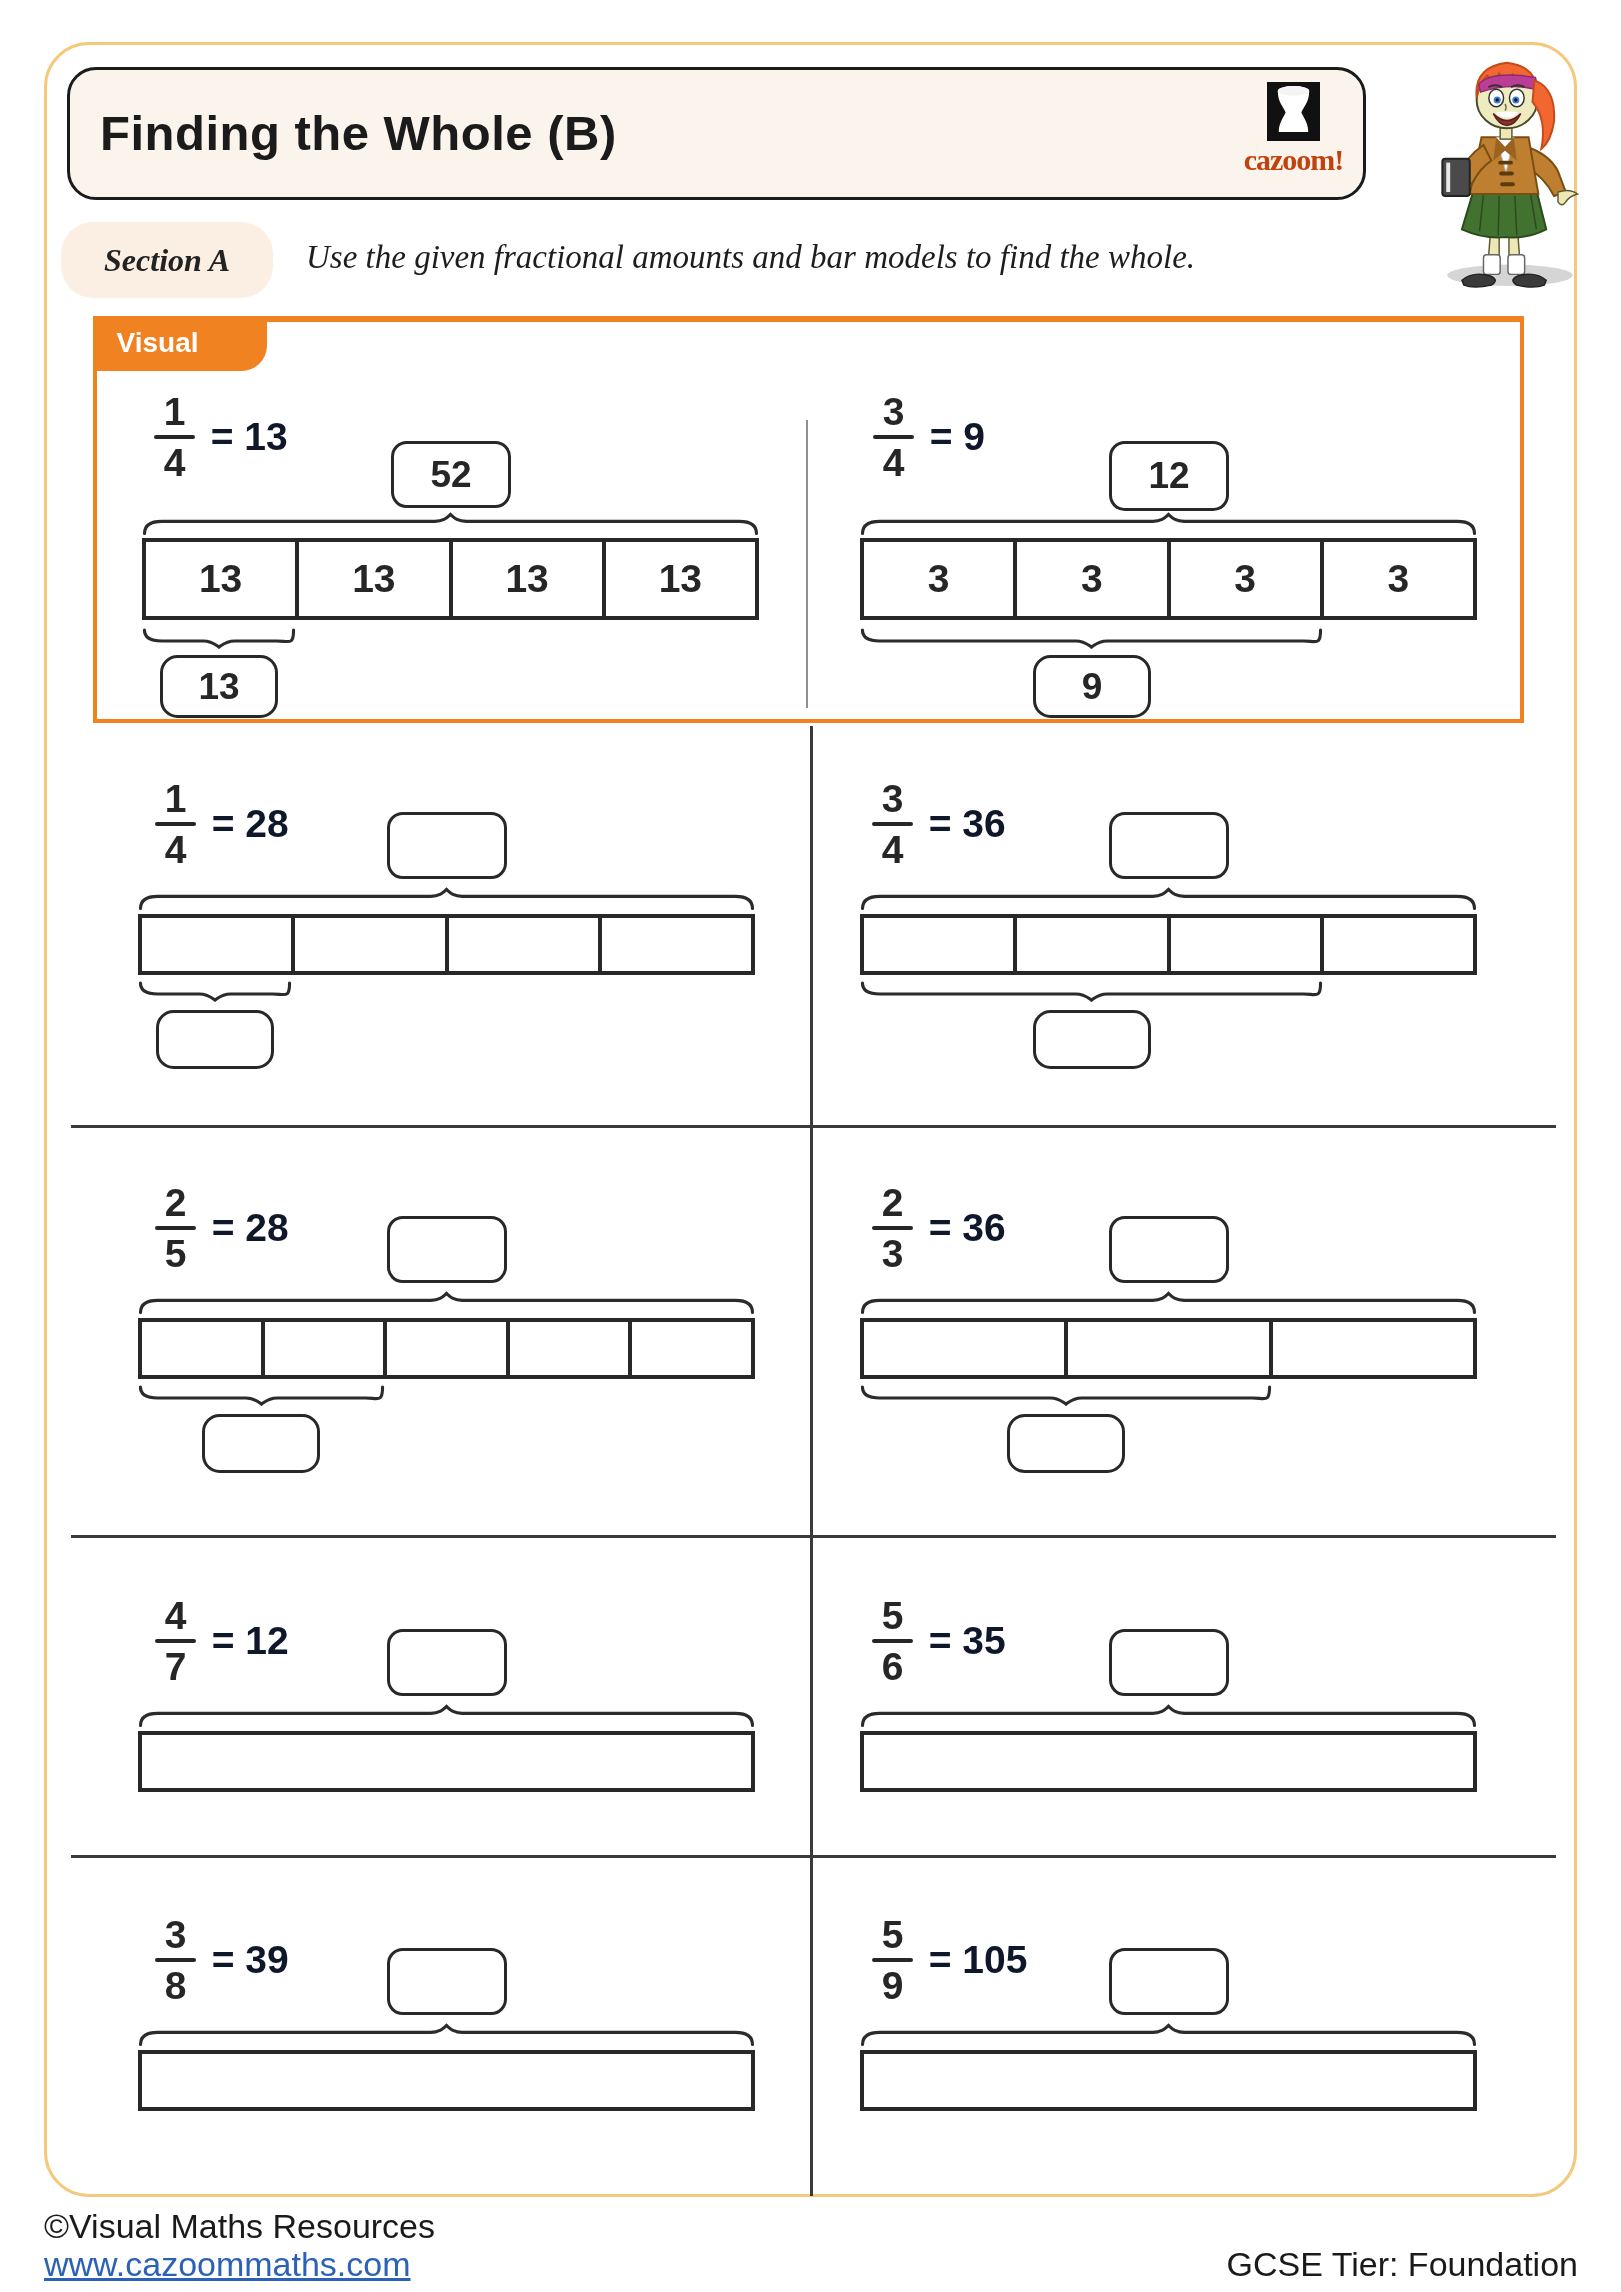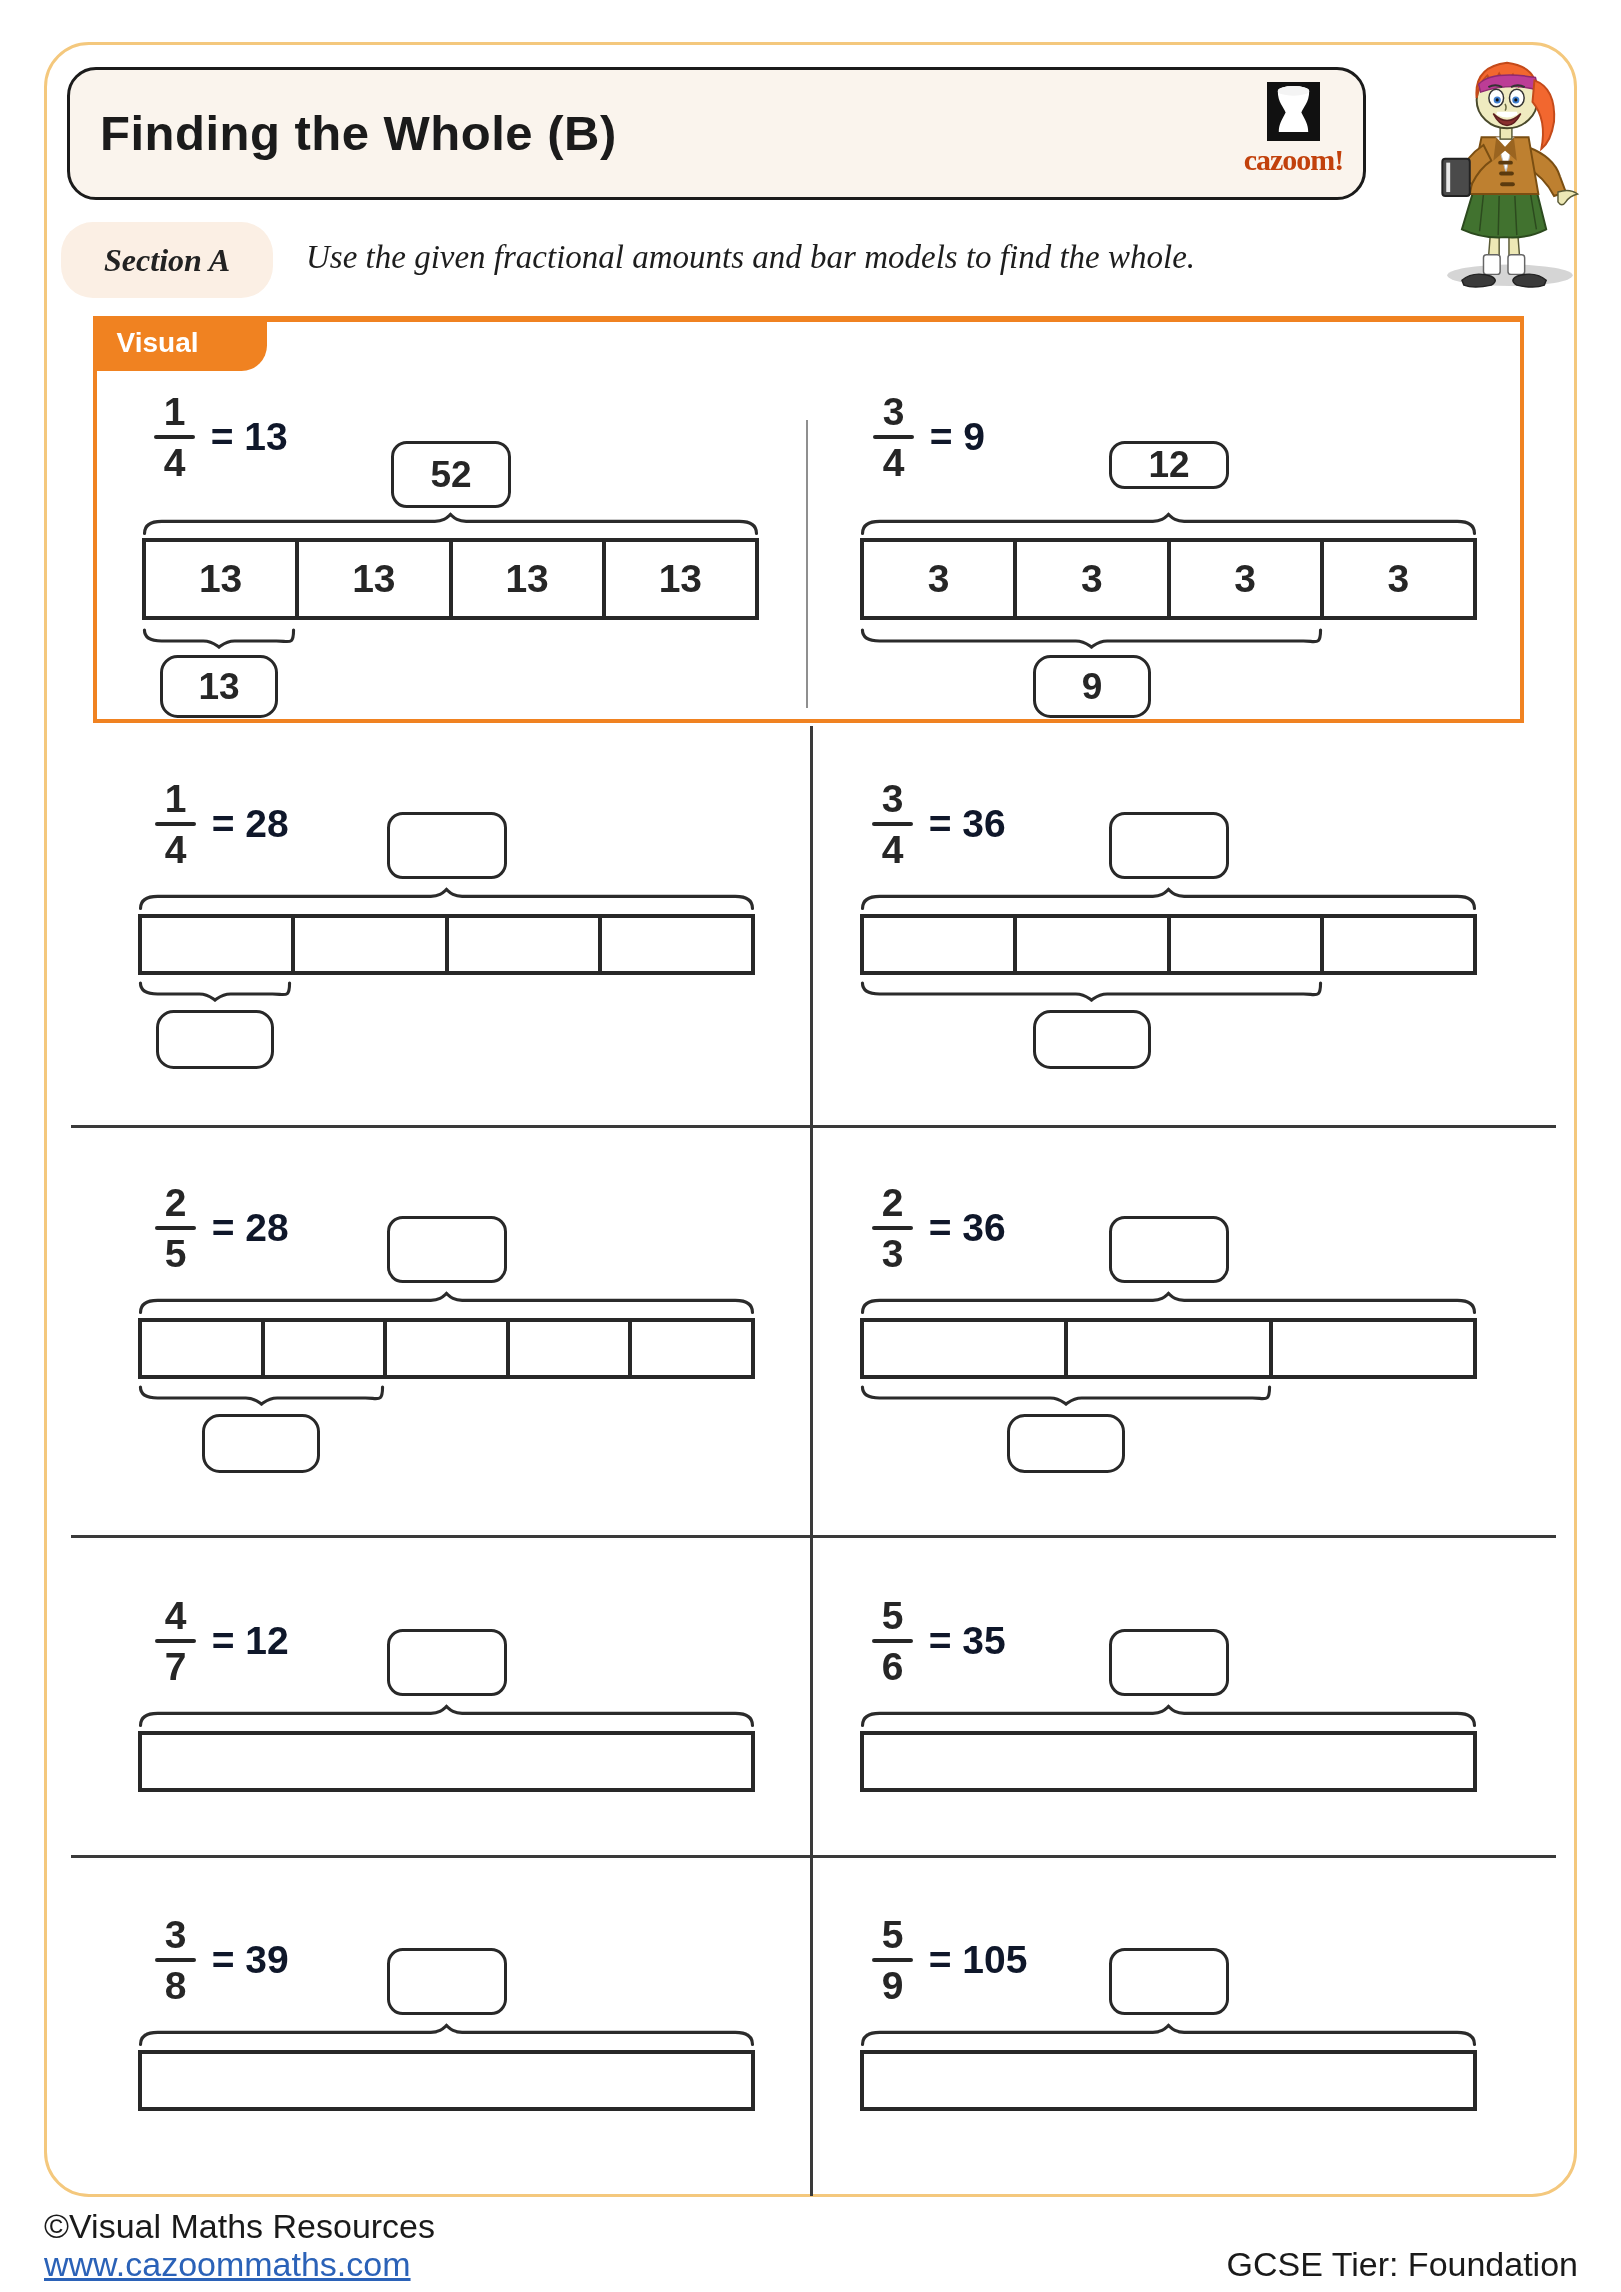--- a/index.html
+++ b/index.html
@@ -198,21 +198,21 @@
       </div>
       <div class="abs" style="left: 806px; top: 316px; width: 718px; height: 9.8px;">
         <div class="abs frac-eq" style="left: 67px; top: 76px;">
           <div class="frac">
             <div class="fnum">3</div>
             <div class="fline"></div>
             <div class="fden">4</div>
           </div>
           <div class="eq">= 9</div>
         </div>
-        <div class="abs lbox topbox" style="left: 303px; top: 125px; width: 120px; height: 48px; text-align: right;">12</div>
+        <div class="abs lbox topbox" style="left: 303px; top: 125px; width: 120px; height: 70px; text-align: right;">12</div>
         <div class="abs brace" style="left: 54px; top: 196px;">
           <svg width="617" height="23.5" viewBox="0 0 630 24">
             <path d="M2.5,22 C2.5,14.600000000000001 7,9.600000000000001 20,9.600000000000001 L299,9.600000000000001
          C308,9.600000000000001 311.5,5.600000000000001 315,2.5
          C318.5,5.600000000000001 322,9.600000000000001 331,9.600000000000001
          L610,9.600000000000001 C623,9.600000000000001 627.5,14.600000000000001 627.5,22" fill="none" stroke="#2b2b2b" stroke-width="3.2" stroke-linecap="round"></path>
           </svg>
         </div>
         <div class="abs bar" style="left: 54px; top: 222px; width: 617px; height: 82px;">
           <div class="cell">3</div>

